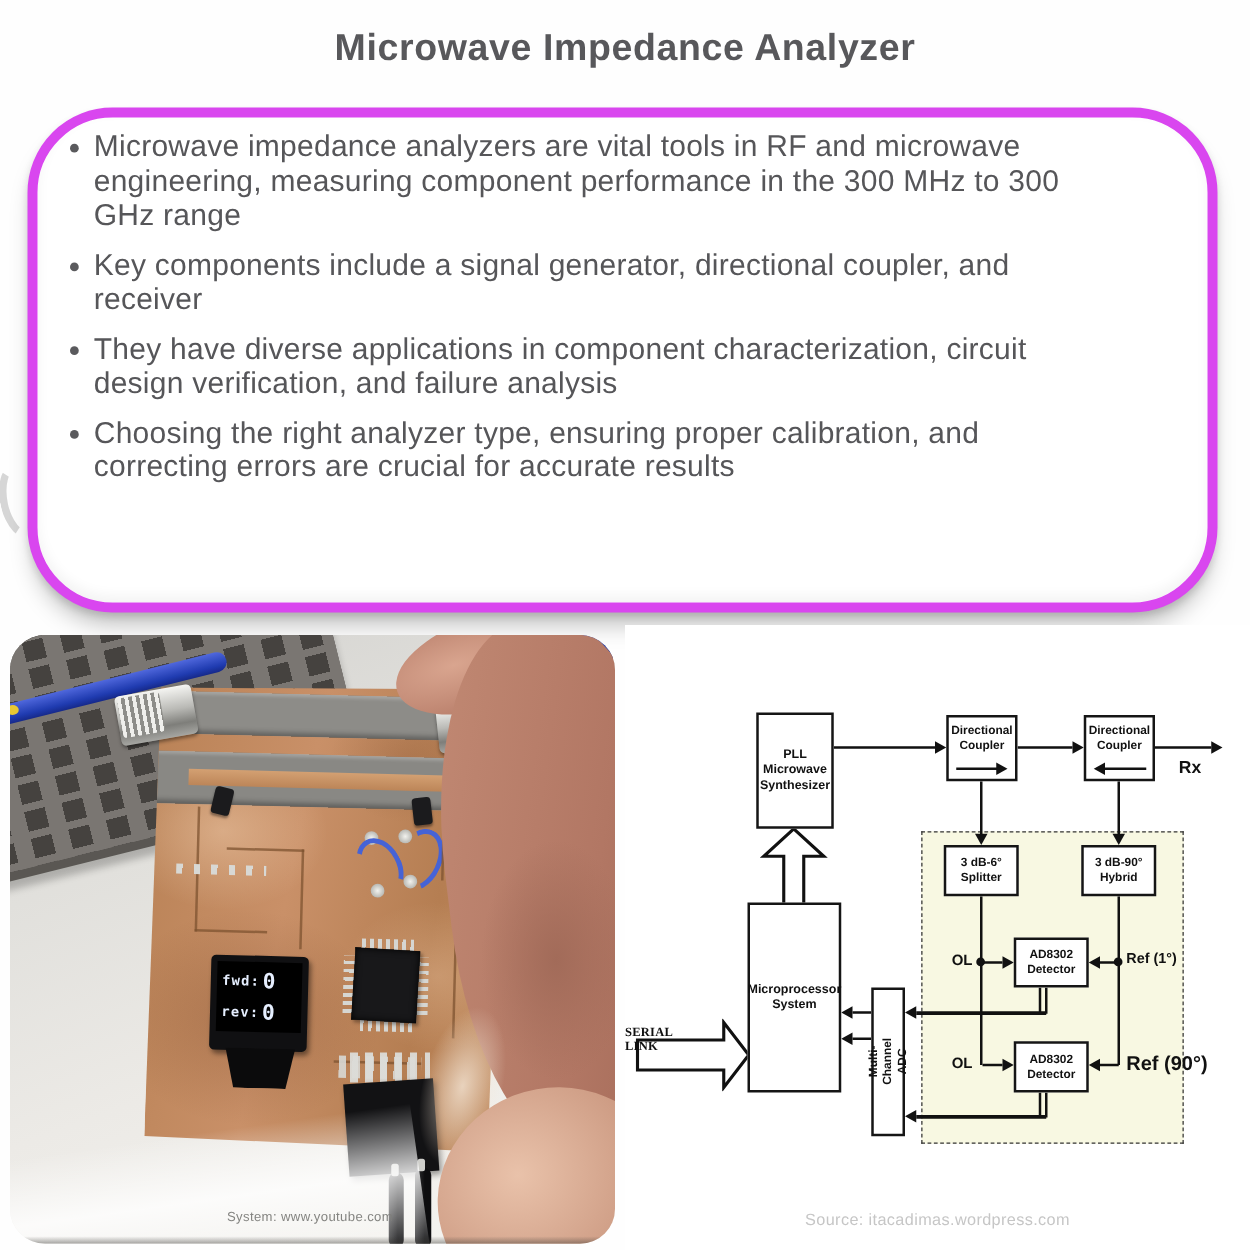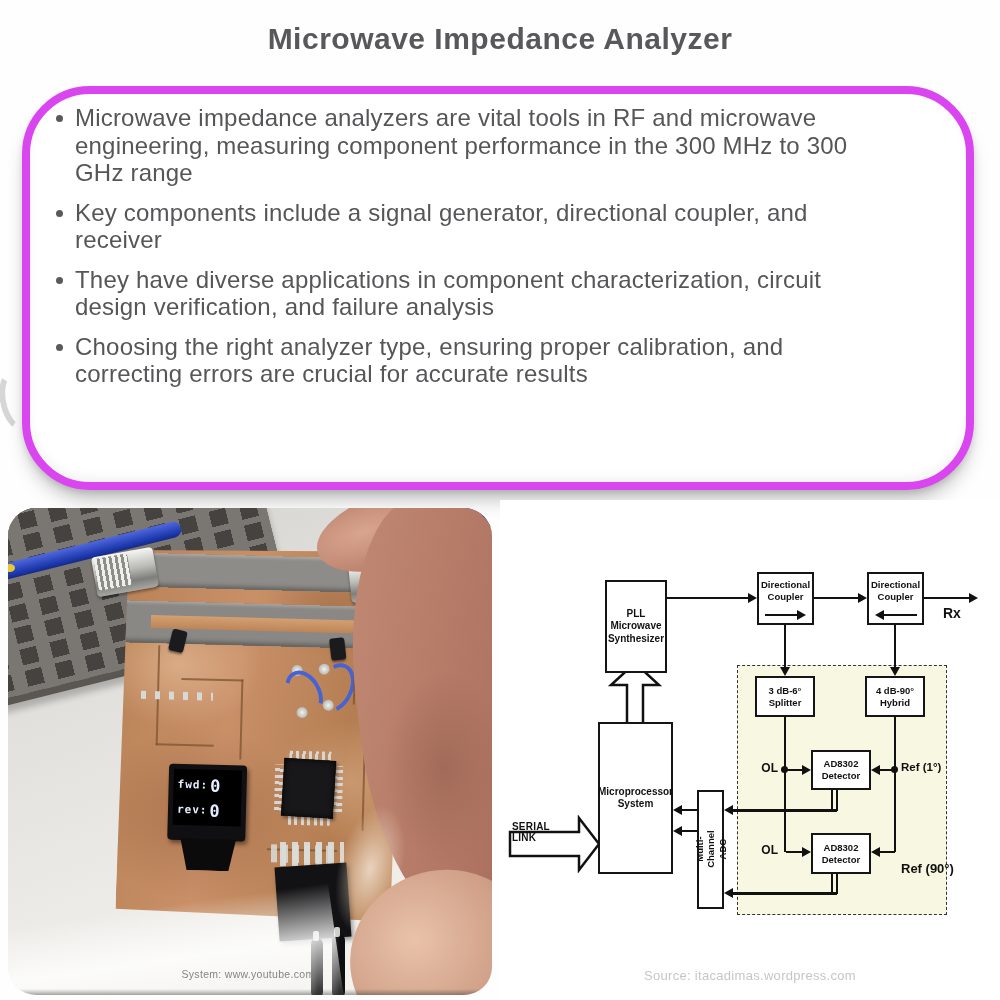--- a/index.html
+++ b/index.html
@@ -108,44 +108,44 @@
   #photo-source{left:110px;top:460px;width:260px;text-align:center;font-size:10.5px;
     color:rgba(125,125,122,.95);letter-spacing:.3px;}
 
   
   #diagram{left:500px;top:500px;width:500px;height:500px;background:#fff;font-weight:bold;color:#111;}
   #dashed-region{left:237px;top:165px;width:210px;height:250px;background:#f8f8e2;
     border:1.6px dashed #333;box-sizing:border-box;}
   .dbox{background:#fff;border:2.4px solid #151515;box-sizing:border-box;
     display:flex;align-items:center;justify-content:center;text-align:center;
     font-size:9.5px;line-height:1.25;}
-  #b-pll{left:105px;top:70px;width:62px;height:93px;font-size:10px;margin-top:10px;}
+  #b-pll{left:105px;top:70px;width:62px;height:93px;font-size:10px;}
   #b-dc1{left:257px;top:72px;width:57px;height:53px;align-items:flex-start;padding-top:5px;}
   #b-dc2{left:367px;top:72px;width:57px;height:53px;align-items:flex-start;padding-top:5px;}
   #b-split{left:255px;top:176px;width:60px;height:41px;}
   #b-hyb{left:365px;top:176px;width:60px;height:41px;}
   #b-det1{left:311px;top:250px;width:60px;height:40px;}
   #b-det2{left:311px;top:333px;width:60px;height:41px;}
   #b-mp{left:98px;top:222px;width:75px;height:152px;font-size:10px;}
   #b-adc{left:197px;top:290px;width:27px;height:119px;}
   #b-adc .rot{transform:rotate(-90deg);white-space:pre-line;font-size:9.5px;line-height:1.2;width:110px;text-align:center;}
   .ln{background:#111;}
   .ah-r{width:0;height:0;border-top:5px solid transparent;border-bottom:5px solid transparent;border-left:9px solid #111;}
   .ah-l{width:0;height:0;border-top:5px solid transparent;border-bottom:5px solid transparent;border-right:9px solid #111;}
   .ah-d{width:0;height:0;border-left:5px solid transparent;border-right:5px solid transparent;border-top:9px solid #111;}
   .dot{width:7px;height:7px;border-radius:50%;background:#111;}
   .dbus{border-left:2px solid #111;border-right:2px solid #111;width:7px;box-sizing:border-box;}
   .dlabel{font-size:12px;}
   #lbl-rx{left:443px;top:105px;font-size:14px;}
   #lbl-ol1{left:250px;top:261px;width:28px;text-align:right;}
   #lbl-ol2{left:250px;top:343px;width:28px;text-align:right;}
   #lbl-ref0{left:401px;top:261px;font-size:11.5px;}
-  #lbl-ref90{left:401px;top:361px;font-size:13px;}
-  #serial-text{left:12px;top:322px;width:62px;height:20px;display:flex;align-items:center;justify-content:center;
-    font-size:10px;letter-spacing:.2px;}
+  #lbl-ref90{left:401px;top:343px;font-size:16px;}
+  #serial-text{left:0;top:322px;width:62px;height:20px;display:flex;align-items:center;justify-content:center;
+    font-size:10px;letter-spacing:.2px;font-family:Liberation Serif, serif;}
   #diagram-source{left:0;top:468px;width:500px;text-align:center;font-weight:normal;
     font-size:13px;color:#c6c6c6;letter-spacing:.3px;}
 </style>
 </head>
 <body>
 
 <div id="stage">
 
   <div class="abs" id="page-title">Microwave Impedance Analyzer</div>
 
@@ -305,21 +305,21 @@
     <div class="abs dbox pre" id="b-dc2">Directional
 Coupler</div>
 
     <div class="abs ln" style="left:265px;top:114px;width:34px;height:1.8px;"></div>
     <div class="abs ah-r" style="left:297px;top:110px;"></div>
     <div class="abs ln" style="left:383px;top:114px;width:34px;height:1.8px;"></div>
     <div class="abs ah-l" style="left:375px;top:110px;"></div>
 
     <div class="abs dbox pre" id="b-split">3 dB-6°
 Splitter</div>
-    <div class="abs dbox pre" id="b-hyb">4 dB-90°
+    <div class="abs dbox pre" id="b-hyb">3 dB-90°
 Hybrid</div>
     <div class="abs dbox pre" id="b-det1">AD8302
 Detector</div>
     <div class="abs dbox pre" id="b-det2">AD8302
 Detector</div>
     <div class="abs dbox pre" id="b-mp">Microprocessor
 System</div>
     <div class="abs dbox" id="b-adc">
       <div class="rot">Multi-Channel
 ADC</div>

